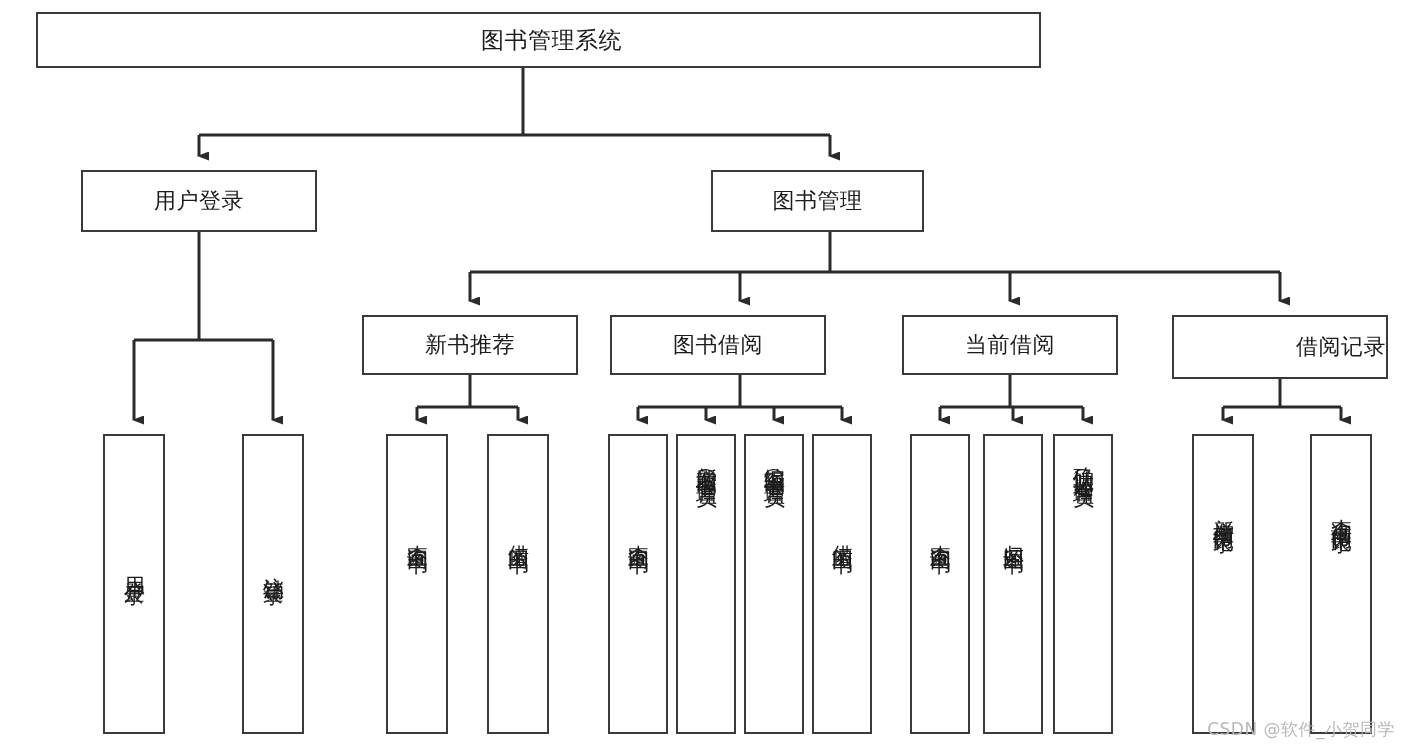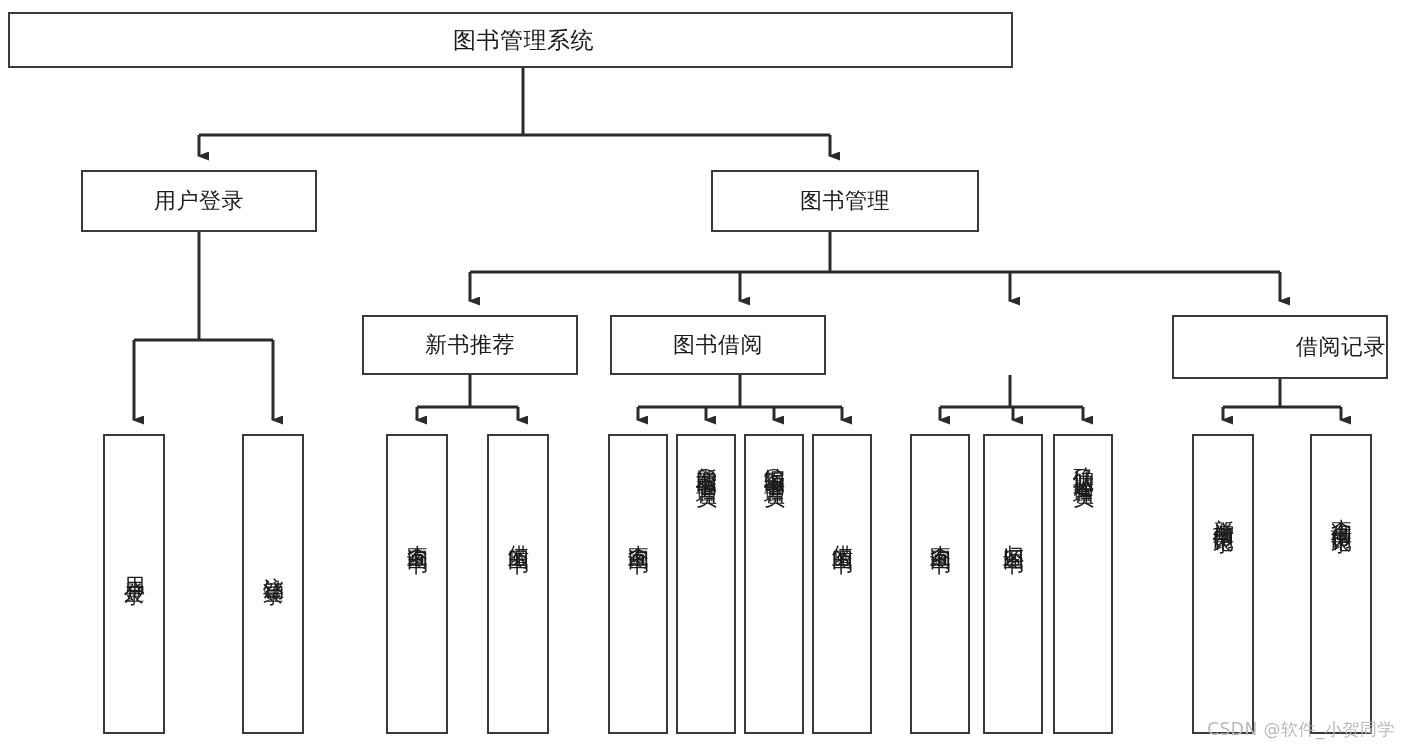--- a/index.html
+++ b/index.html
@@ -133,37 +133,40 @@
       <path d="M1013,407 L1013,420" marker-end="url(#arrow)"></path>
       <path d="M1083,407 L1083,420" marker-end="url(#arrow)"></path>
 
       <path d="M1280,375 L1280,407"></path>
       <path d="M1223,407 L1341,407"></path>
       <path d="M1223,407 L1223,420" marker-end="url(#arrow)"></path>
       <path d="M1341,407 L1341,420" marker-end="url(#arrow)"></path>
     </g>
   </svg>
 
-  <div class="node horiz root" style="left: 8px; top: 12px; width: 1005px; height: 56px; padding-left: 26px;">
+  <div class="node horiz root" style="left: 36px; top: 12px; width: 1005px; height: 56px; padding-left: 26px;">
     <span class="node-label">图书管理系统</span>
   </div>
 
   <div class="node horiz" style="left: 81px; top: 170px; width: 236px; height: 62px;">
     <span class="node-label">用户登录</span>
   </div>
-  <div class="node horiz" style="left: 711px; top: 170px; width: 268px; height: 62px;">
+  <div class="node horiz" style="left: 711px; top: 170px; width: 213px; height: 62px;">
     <span class="node-label">图书管理</span>
   </div>
 
   <div class="node horiz" style="left: 362px; top: 315px; width: 216px; height: 60px; align-items: center;">
     <span class="node-label">新书推荐</span>
   </div>
   <div class="node horiz" style="left: 610px; top: 315px; width: 216px; height: 60px;">
     <span class="node-label">图书借阅</span>
   </div>
+  <div class="node horiz" style="left: 902px; top: 315px; width: 216px; height: 60px;">
+    <span class="node-label">当前借阅</span>
+  </div>
   <div class="node horiz" style="left: 1172px; top: 315px; width: 216px; height: 64px; justify-content: flex-end;">
     <span class="node-label">借阅记录</span>
   </div>
 
   <div class="node vert mid3" style="left: 103px; top: 434px; width: 62px; height: 300px;">
     <span class="node-label">用户登录</span>
   </div>
   <div class="node vert mid3" style="left: 242px; top: 434px; width: 62px; height: 300px;">
     <span class="node-label">注销登录</span>
   </div>

